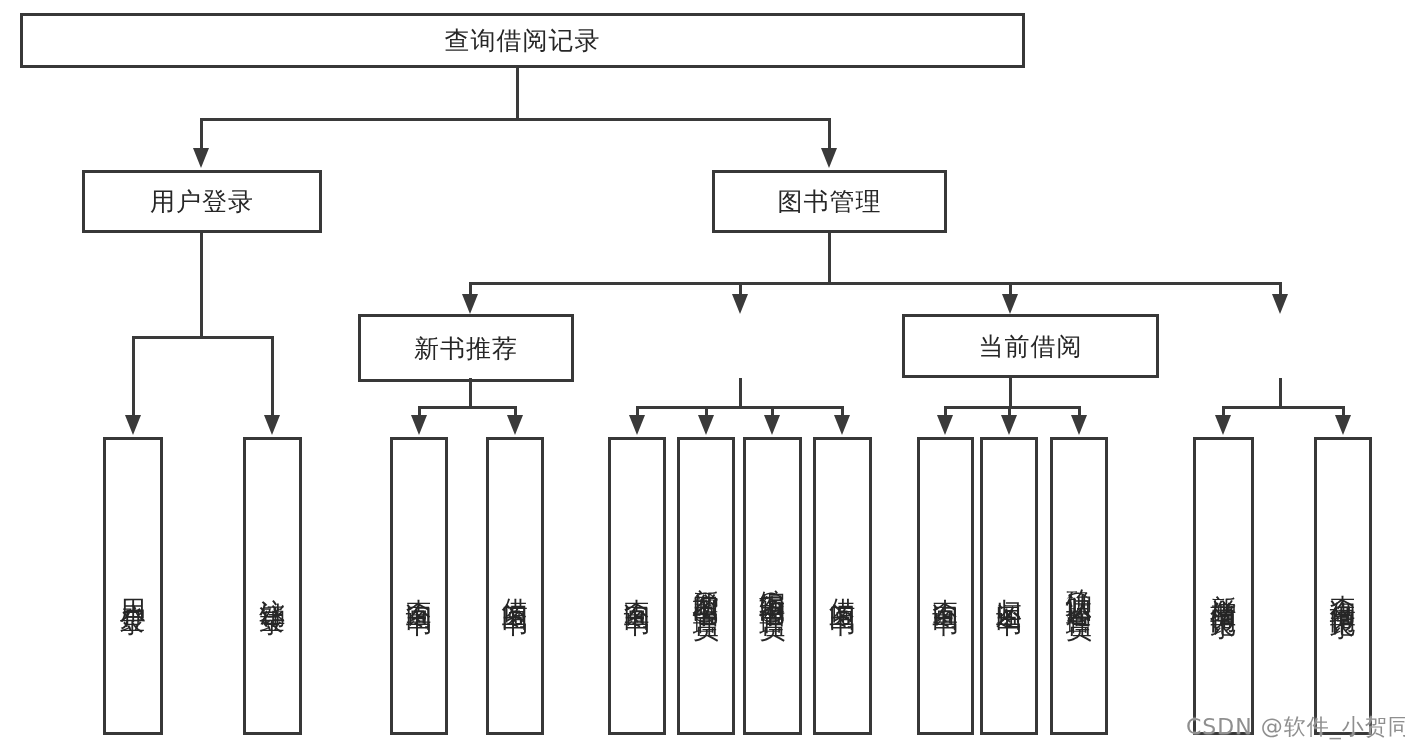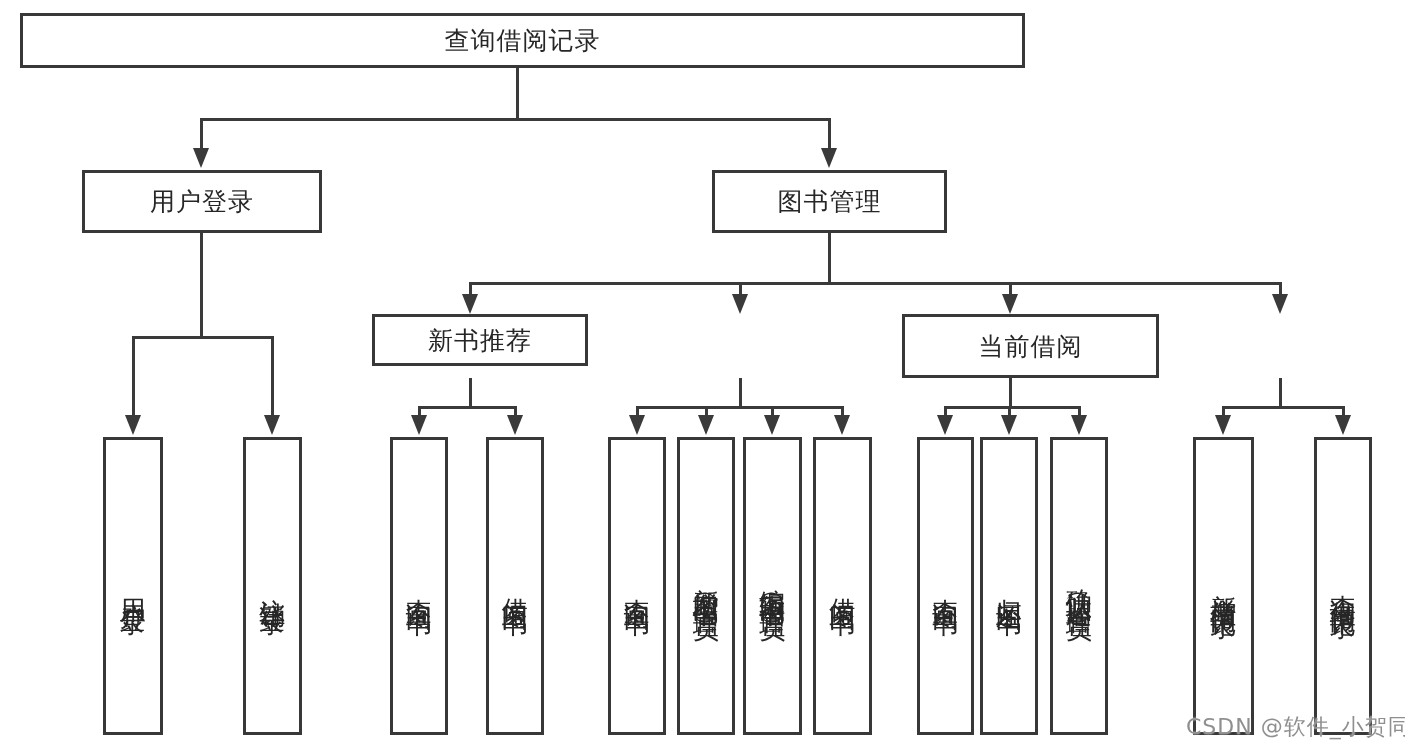--- a/index.html
+++ b/index.html
@@ -57,21 +57,21 @@
   <div class="hl" style="left:469px;top:282px;width:812px;"></div>
   <div class="vl" style="left:469px;top:282px;height:14px;"></div>
   <div class="ah" style="left:462px;top:294px;"></div>
   <div class="vl" style="left:739px;top:282px;height:14px;"></div>
   <div class="ah" style="left:732px;top:294px;"></div>
   <div class="vl" style="left:1009px;top:282px;height:14px;"></div>
   <div class="ah" style="left:1002px;top:294px;"></div>
   <div class="vl" style="left:1279px;top:282px;height:14px;"></div>
   <div class="ah" style="left:1272px;top:294px;"></div>
 
-  <div class="box hbox" style="left:372px;top:314px;width:216px;height:52px;font-family:Liberation Serif, serif;">新书推荐</div>
+  <div class="box hbox" style="left:358px;top:314px;width:216px;height:68px;font-family:Liberation Serif, serif;">新书推荐</div>
   <div class="box hbox" style="left:902px;top:314px;width:257px;height:64px;">当前借阅</div>
 
   <div class="vl" style="left:469px;top:378px;height:28px;"></div>
   <div class="hl" style="left:418px;top:406px;width:98px;"></div>
   <div class="vl" style="left:418px;top:406px;height:13px;"></div>
   <div class="ah" style="left:411px;top:415px;"></div>
   <div class="vl" style="left:514px;top:406px;height:13px;"></div>
   <div class="ah" style="left:507px;top:415px;"></div>
 
   <div class="vl" style="left:739px;top:378px;height:28px;"></div>

